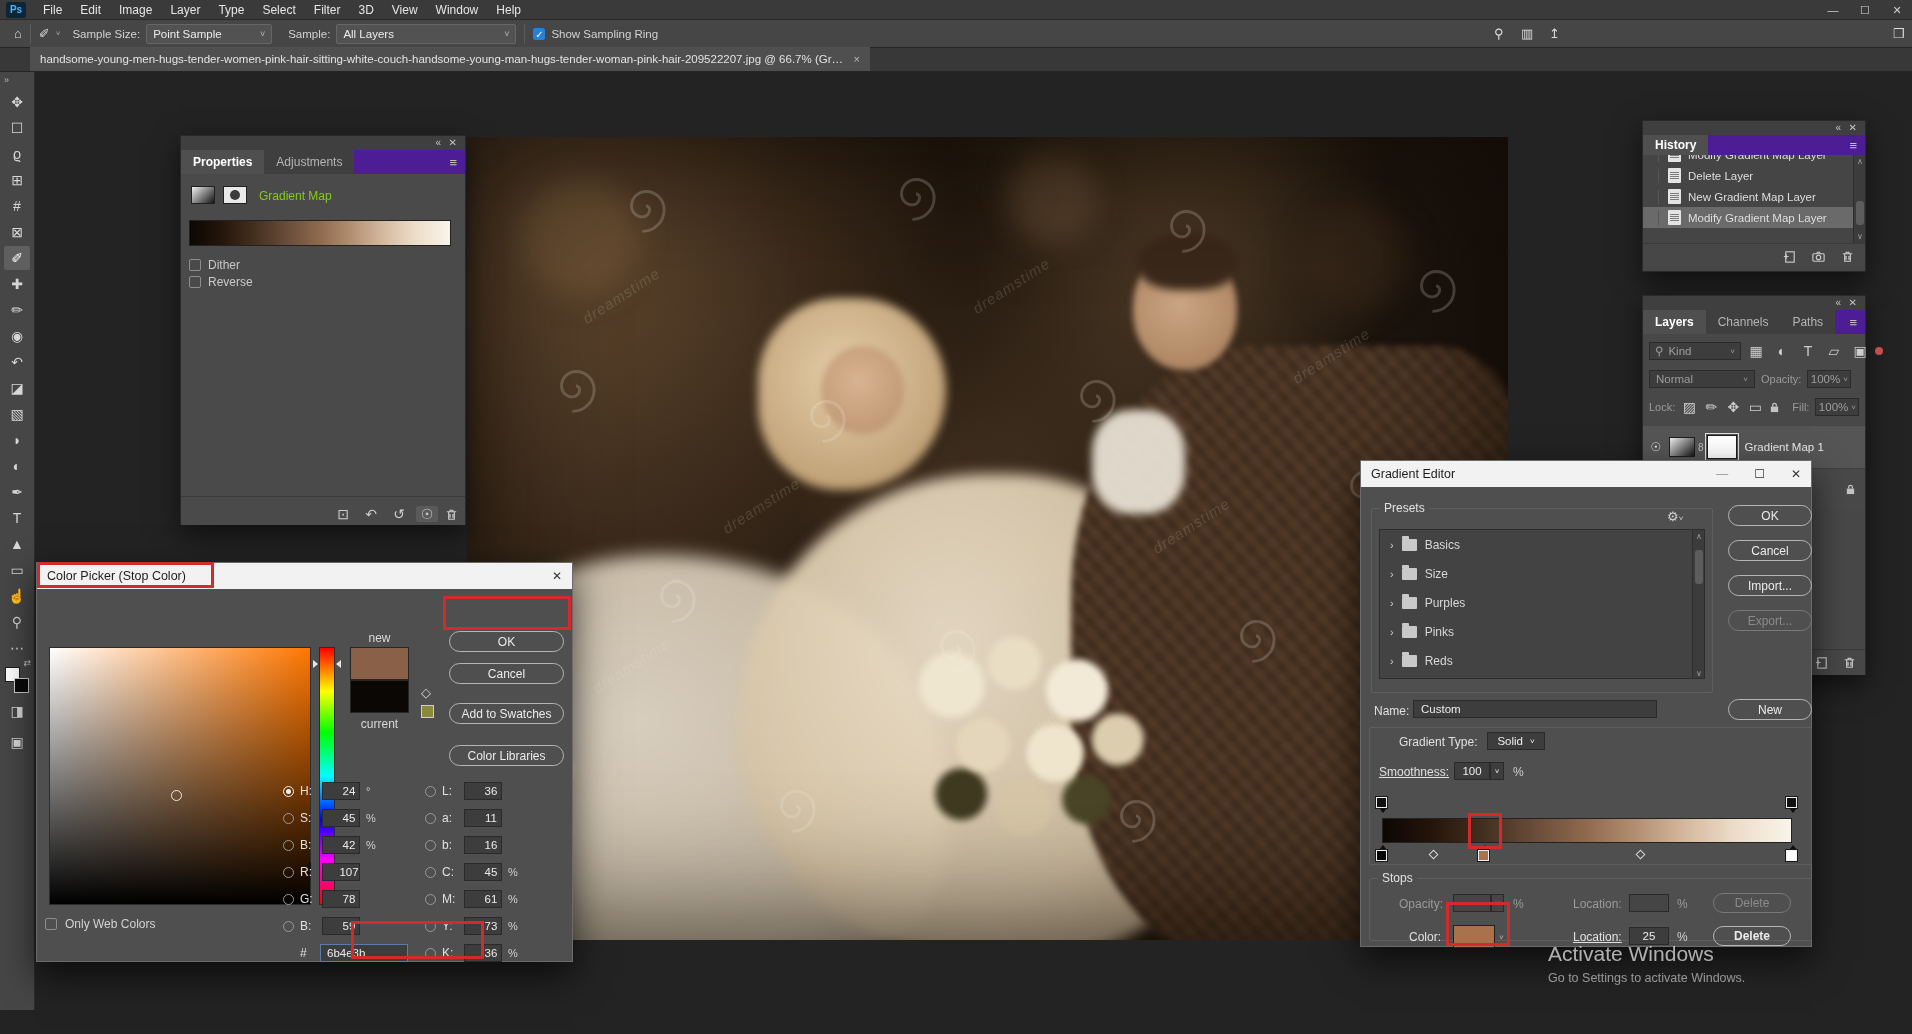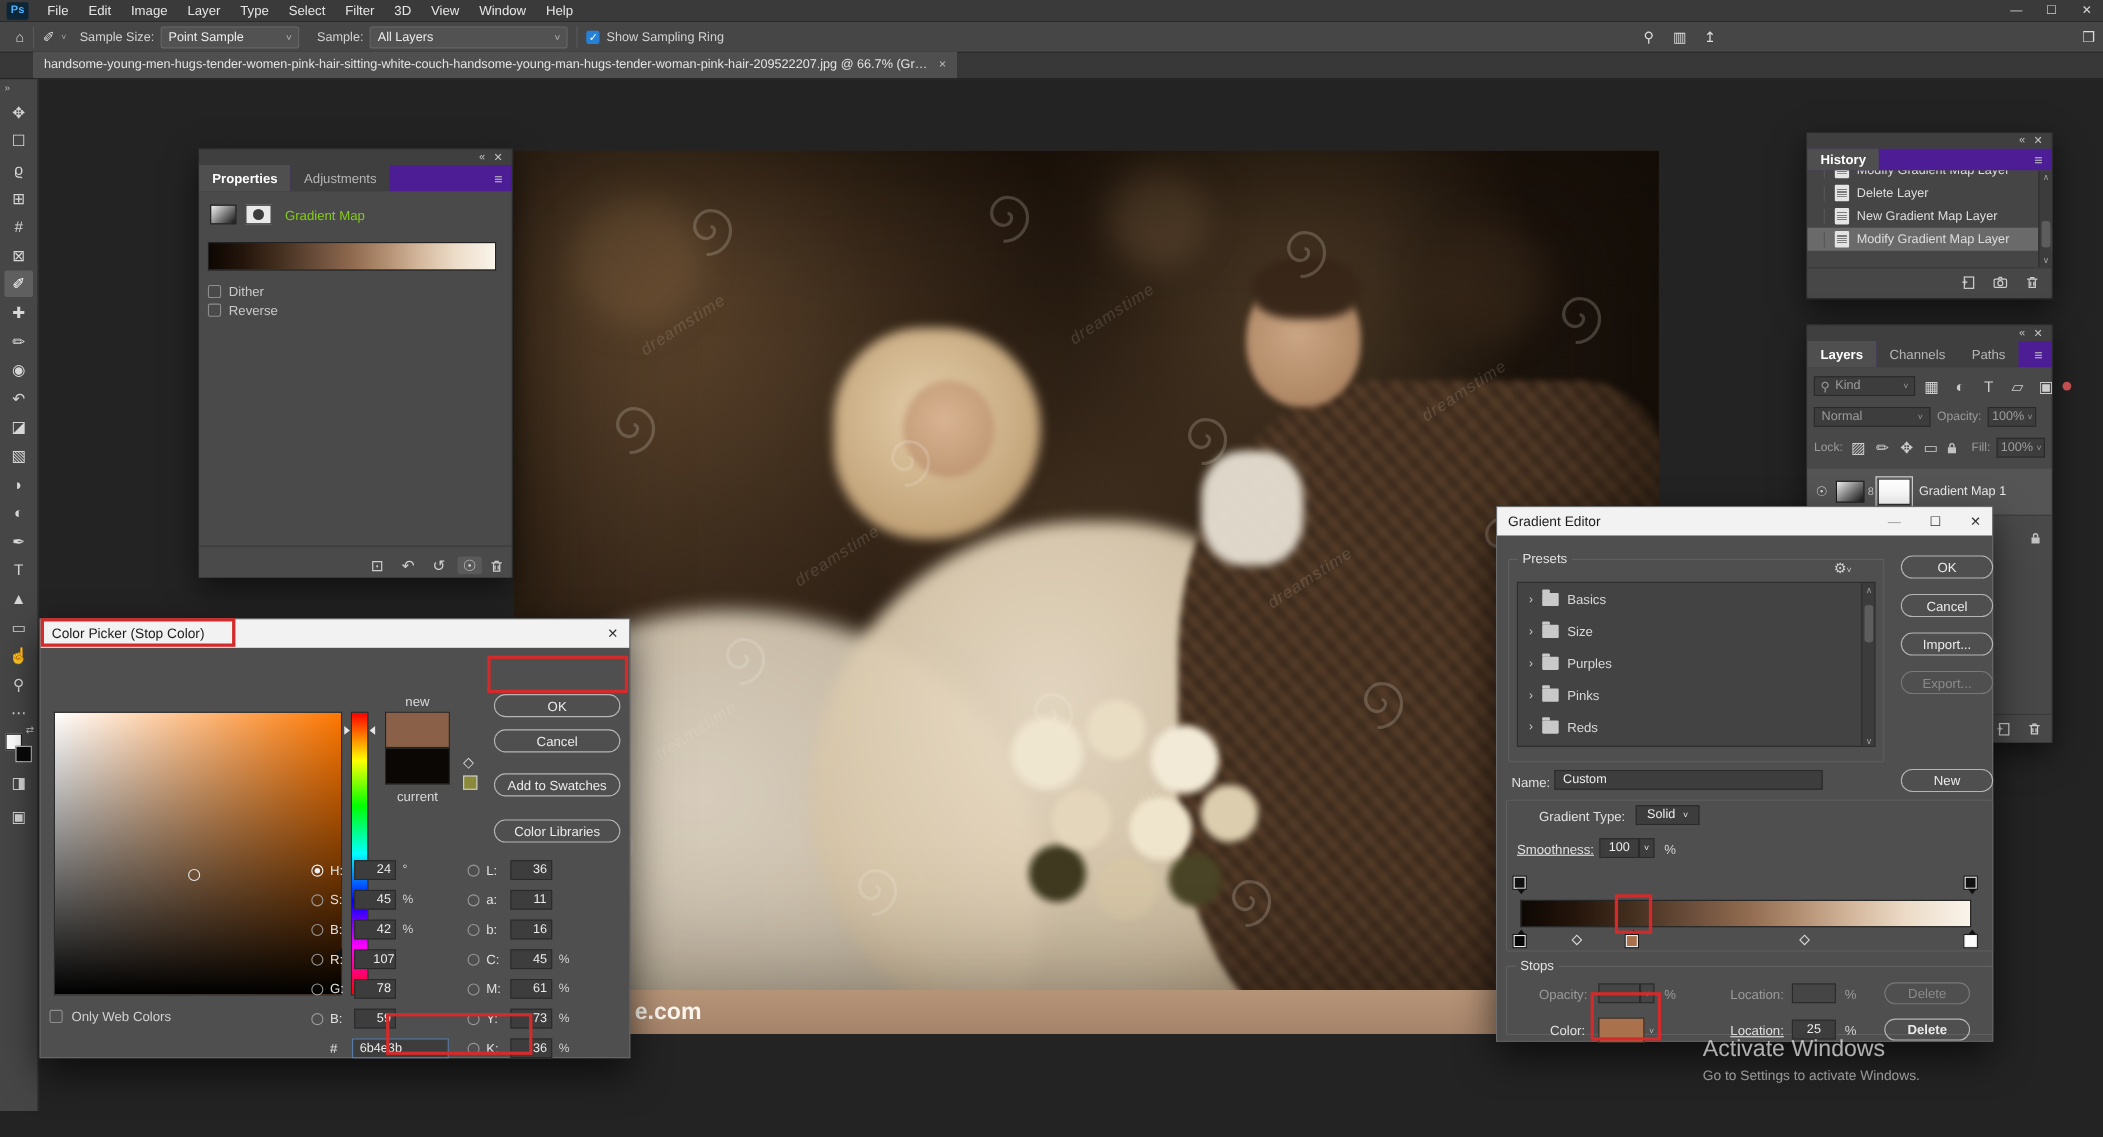--- a/index.html
+++ b/index.html
@@ -341,24 +341,20 @@
         </svg></div>
     <span class="wm-t" style="left:110px;top:150px">dreamstime</span>
     <span class="wm-t" style="left:500px;top:140px">dreamstime</span>
     <span class="wm-t" style="left:820px;top:210px">dreamstime</span>
     <span class="wm-t" style="left:250px;top:360px">dreamstime</span>
     <span class="wm-t" style="left:680px;top:380px">dreamstime</span>
     <span class="wm-t" style="left:120px;top:520px">dreamstime</span>
     <span class="wm-t" style="left:560px;top:560px">dreamstime</span>
     <span class="wm-t" style="left:900px;top:430px">dreamstime</span>
 
-    <div class="ph photo-footer">
-      <span class="fl">e.com</span>
-      <span class="fr">ID 209522207 ©</span>
-    </div>
   </div>
 
   <div class="panel abs" style="left:180px;top:135px;width:286px;height:390px">
     <div class="panel-head">
       <span class="hctl" style="right:24px">«</span>
       <span class="hctl" style="right:8px">✕</span>
     </div>
     <div class="tabrow">
       <span class="ptab active">Properties</span>
       <span class="ptab">Adjustments</span>

